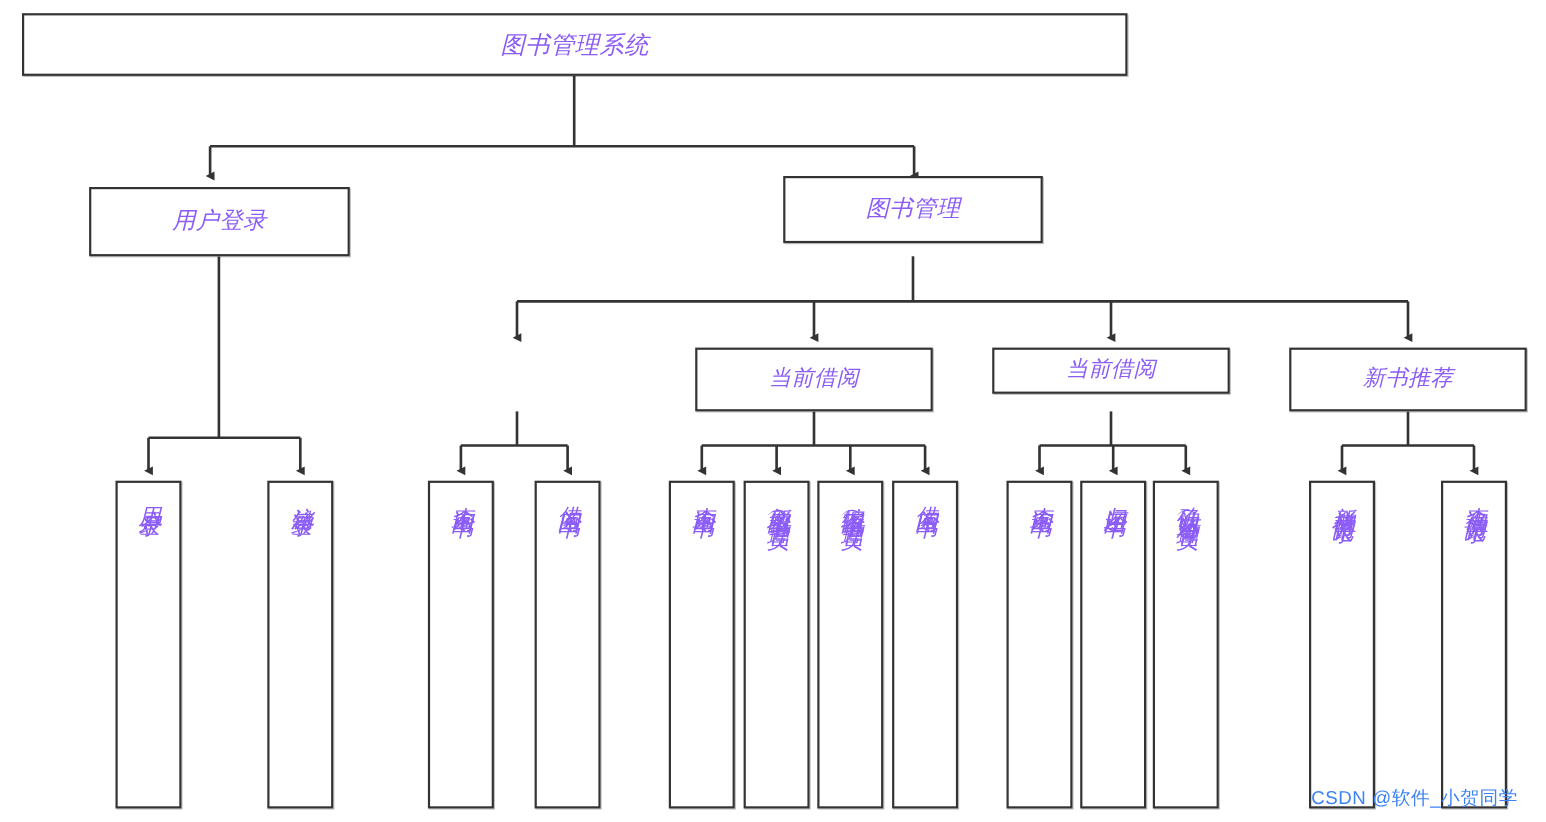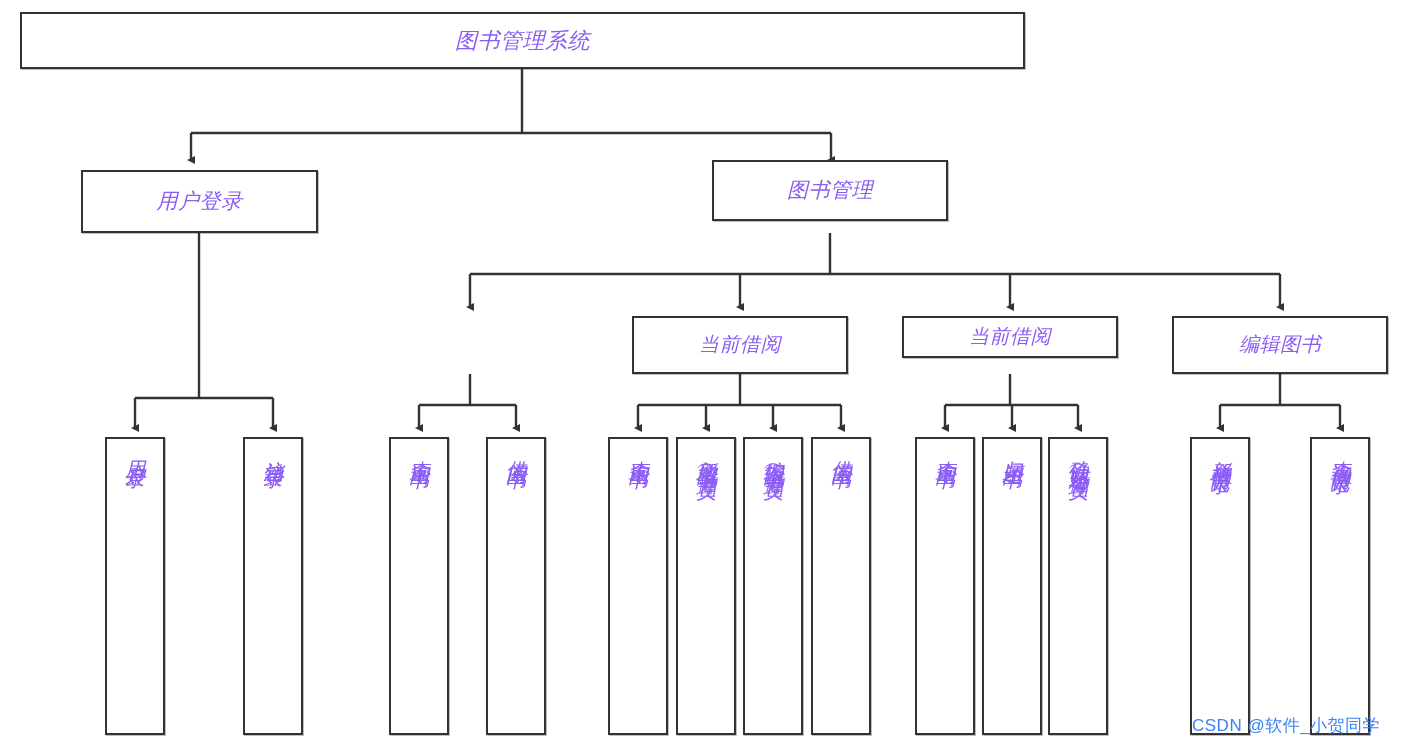--- a/index.html
+++ b/index.html
@@ -136,21 +136,21 @@
     <span class="label">图书管理</span>
   </div>
 
   <div class="node horiz lvl3" style="left:632px; top:316px; width:216px; height:58px;">
     <span class="label">当前借阅</span>
   </div>
   <div class="node horiz lvl3" style="left:902px; top:316px; width:216px; height:42px;">
     <span class="label">当前借阅</span>
   </div>
   <div class="node horiz lvl3" style="left:1172px; top:316px; width:216px; height:58px;">
-    <span class="label">编辑图书</span>
+    <span class="label">新书推荐</span>
   </div>
 
   <div class="node vert leaf" style="left:105px; top:437px; width:60px; height:298px;">
     <span class="label">用户登录</span>
   </div>
   <div class="node vert leaf" style="left:243px; top:437px; width:60px; height:298px;">
     <span class="label">注销登录</span>
   </div>
 
   <div class="node vert leaf" style="left:389px; top:437px; width:60px; height:298px;">

